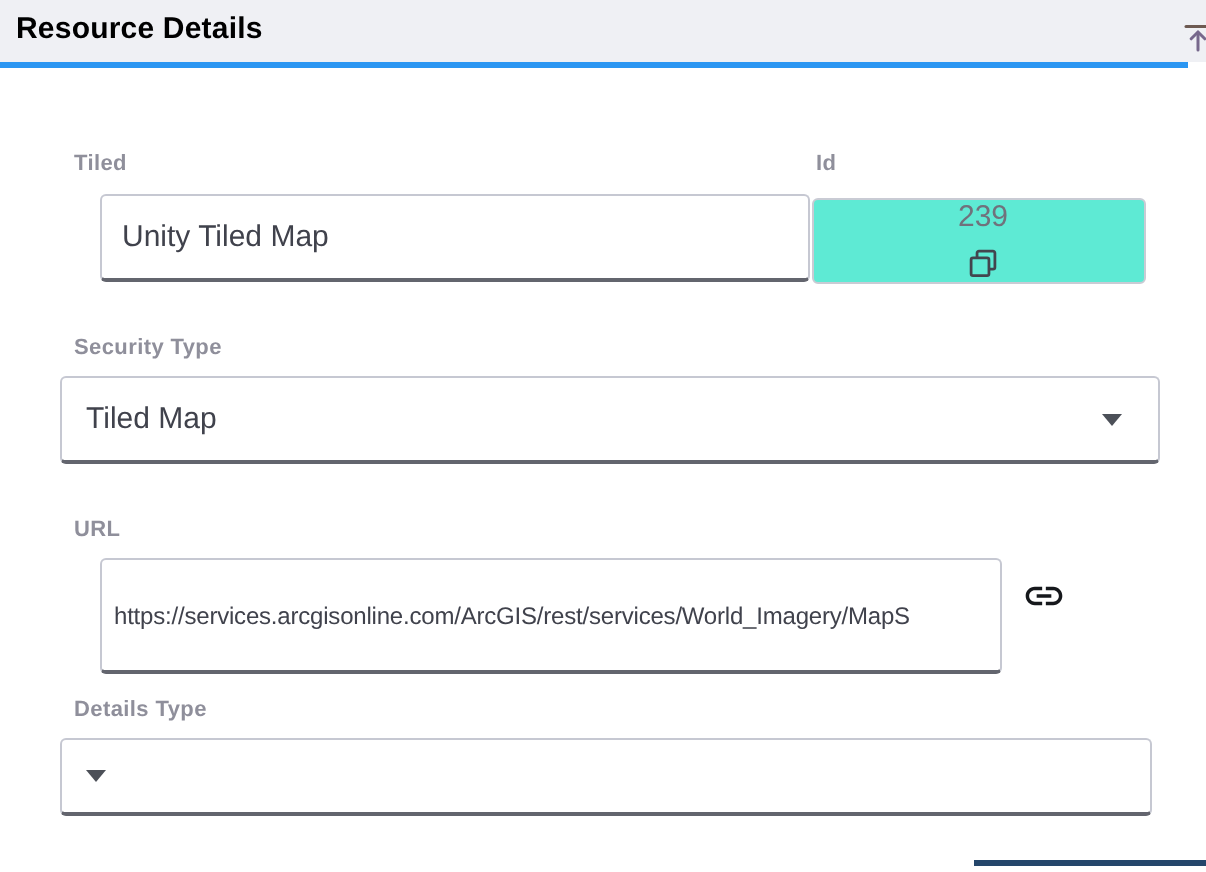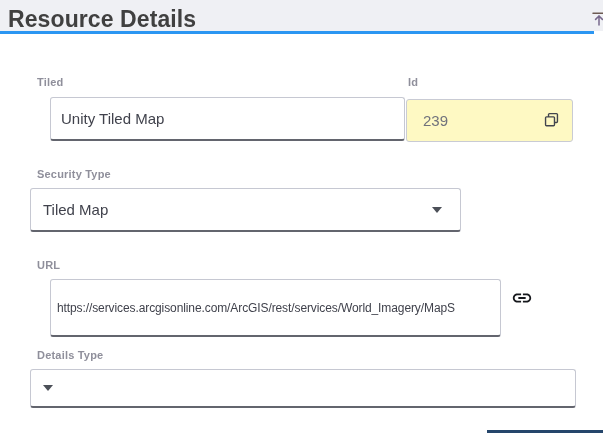--- a/index.html
+++ b/index.html
@@ -5,21 +5,21 @@
   html,body{margin:0;padding:0;background:#fff;}
   .screen{
     position:relative;width:603px;height:436px;overflow:hidden;background:#ffffff;
     font-family:"Liberation Sans","DejaVu Sans",sans-serif;
   }
   
   .panel-header{
     position:absolute;top:0;left:0;width:603px;height:31px;background:#eff0f4;
   }
   .panel-title{
-    position:absolute;top:6px;left:8px;font-size:23px;font-weight:700;color:#404040;
+    position:absolute;top:6px;left:8px;font-size:15px;font-weight:700;color:#000000;
     letter-spacing:0.1px;
   }
   .header-accent{
     position:absolute;top:31px;left:0;width:594px;height:3px;background:#2b96f2;
   }
   .collapse-btn{
     position:absolute;top:11px;left:591px;width:16px;height:16px;cursor:pointer;
   }
   
   .field-label{
@@ -27,23 +27,23 @@
   }
   
   .text-input{
     position:absolute;box-sizing:border-box;background:#fff;
     border:1px solid #c6c8d2;border-bottom:2px solid #63656e;border-radius:3px;
     font-family:"Liberation Sans","DejaVu Sans",sans-serif;
     font-size:15px;color:#40424c;padding:0 10px;outline:none;margin-left:20px;
   }
   .text-input.url{font-size:12px;letter-spacing:-0.1px;padding:0 6px;}
   .disabled-box{
-    position:absolute;box-sizing:border-box;background:#fef9c3;
+    position:absolute;box-sizing:border-box;background:#5eead4;
     border:1px solid #c9cbd4;border-radius:3px;
-    display:flex;align-items:center;justify-content:space-between;padding:0 12px 0 16px;
+    display:flex;align-items:center;justify-content:space-between;padding:0 12px 0 16px;flex-direction:column;
   }
   .disabled-value{font-size:15px;color:#70727c;}
   .select-box{
     position:absolute;box-sizing:border-box;background:#fff;cursor:pointer;
     border:1px solid #c6c8d2;border-bottom:2px solid #63656e;border-radius:3px;
     display:flex;align-items:center;justify-content:space-between;padding:0 18px 0 12px;
   }
   .select-value{font-size:15px;color:#40424c;}
   .caret-down{
     width:0;height:0;border-left:5px solid transparent;border-right:5px solid transparent;
@@ -80,21 +80,21 @@
     <span class="disabled-value">239</span>
     <span class="icon-btn">
       <svg width="17" height="17" viewBox="0 0 16 16" fill="none" stroke="#42454e" stroke-width="1.3">
         <path d="M5.2 4.6 V2.4 a0.9 0.9 0 0 1 0.9 -0.9 h6.6 a0.9 0.9 0 0 1 0.9 0.9 v6.6 a0.9 0.9 0 0 1 -0.9 0.9 h-2.2"></path>
         <rect x="2.4" y="4.6" width="8.4" height="8.4" rx="0.9"></rect>
       </svg>
     </span>
   </div>
 
   <div class="field-label" style="left:37px;top:168px;">Security Type</div>
-  <div class="select-box" style="left:30px;top:188px;width:431px;height:44px;">
+  <div class="select-box" style="left:30px;top:188px;width:550px;height:44px;">
     <span class="select-value">Tiled Map</span>
     <span class="caret-down"></span>
   </div>
 
   <div class="field-label" style="left:37px;top:259px;">URL</div>
   <input class="text-input url" style="left: 30px; top: 279px; width: 451px; height: 58px;" value="https://services.arcgisonline.com/ArcGIS/rest/services/World_Imagery/MapS">
   <span class="icon-btn url-link-btn">
     <svg width="22" height="22" viewBox="0 0 24 24" fill="#16181c">
       <path d="M3.9 12c0-1.71 1.39-3.1 3.1-3.1h4V7H7c-2.76 0-5 2.24-5 5s2.24 5 5 5h4v-1.9H7c-1.71 0-3.1-1.39-3.1-3.1zM8 13h8v-2H8v2zm9-6h-4v1.9h4c1.71 0 3.1 1.39 3.1 3.1s-1.39 3.1-3.1 3.1h-4V17h4c2.76 0 5-2.24 5-5s-2.24-5-5-5z"></path>
     </svg>

